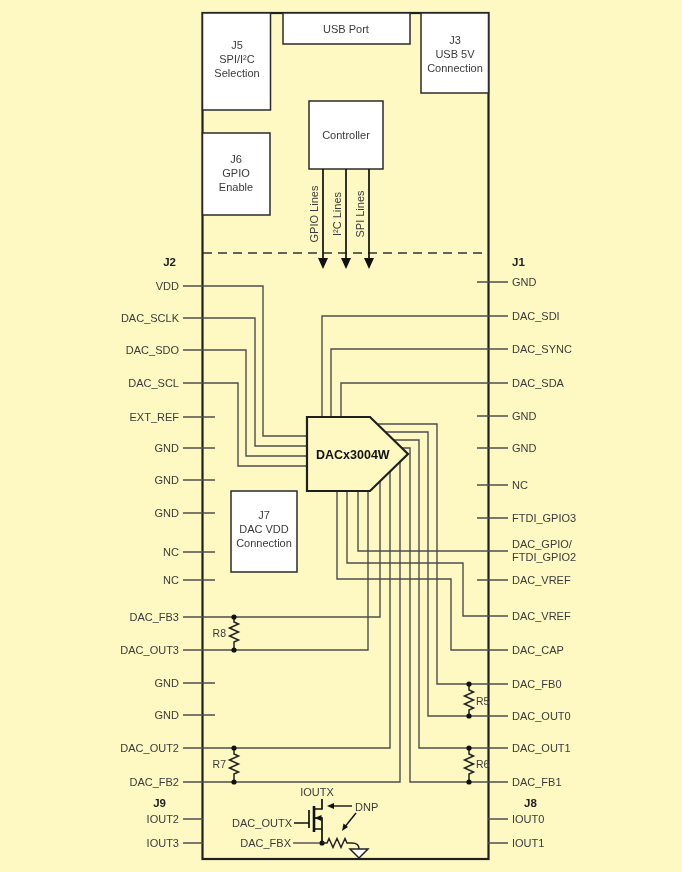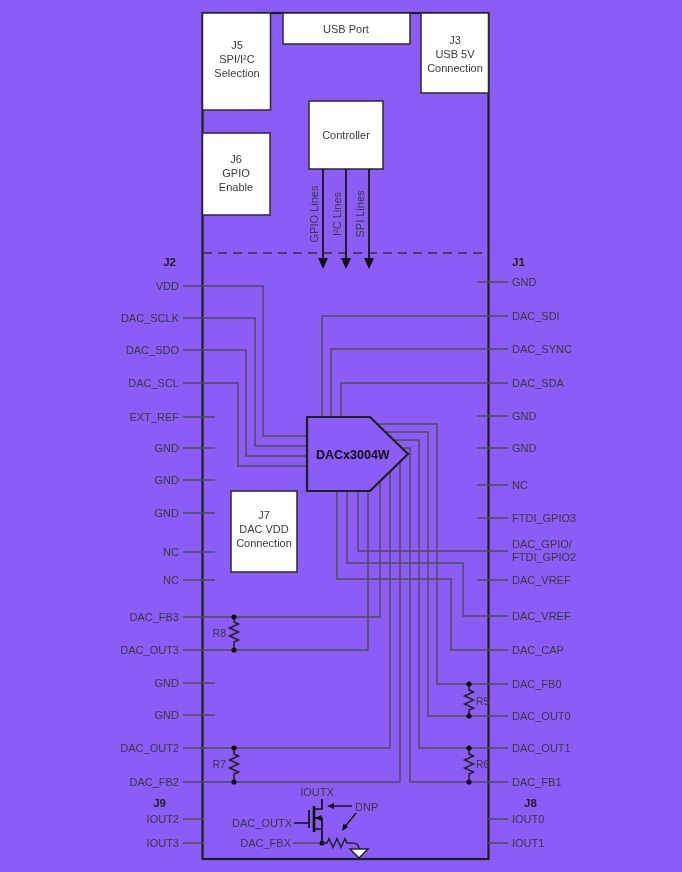--- a/index.html
+++ b/index.html
@@ -1,16 +1,16 @@
 <!DOCTYPE html>
 <html><head>
 <meta charset="utf-8">
 <style>
   html,body { margin:0; padding:0; background:#ffffff; }
-  .stage { position:relative; width:682px; height:872px; background:#8b5cf6; overflow:hidden; }
+  .stage { position:relative; width:682px; height:872px; background:#fef9c3; overflow:hidden; }
   svg text { font-family:"Liberation Sans", sans-serif; font-size:11px; fill:#3a3a3a; }
   svg text.hdr { font-weight:bold; font-size:11.5px; fill:#222; }
   svg text.chip { font-weight:bold; font-size:12.5px; fill:#111; }
   svg text.rlab { font-size:10.5px; }
   .w   { stroke:#4d4d4d; stroke-width:1.4; fill:none; }
   .o   { stroke:#1f1f1f; stroke-width:2.2; fill:none; }
   .blk { stroke:#2b2b2b; stroke-width:1.5; fill:#ffffff; }
   .res { stroke:#222222; stroke-width:1.5; fill:none; }
   .mos { stroke:#111111; stroke-width:1.7; fill:none; }
   .ptr { stroke:#111111; stroke-width:1.4; fill:none; }

